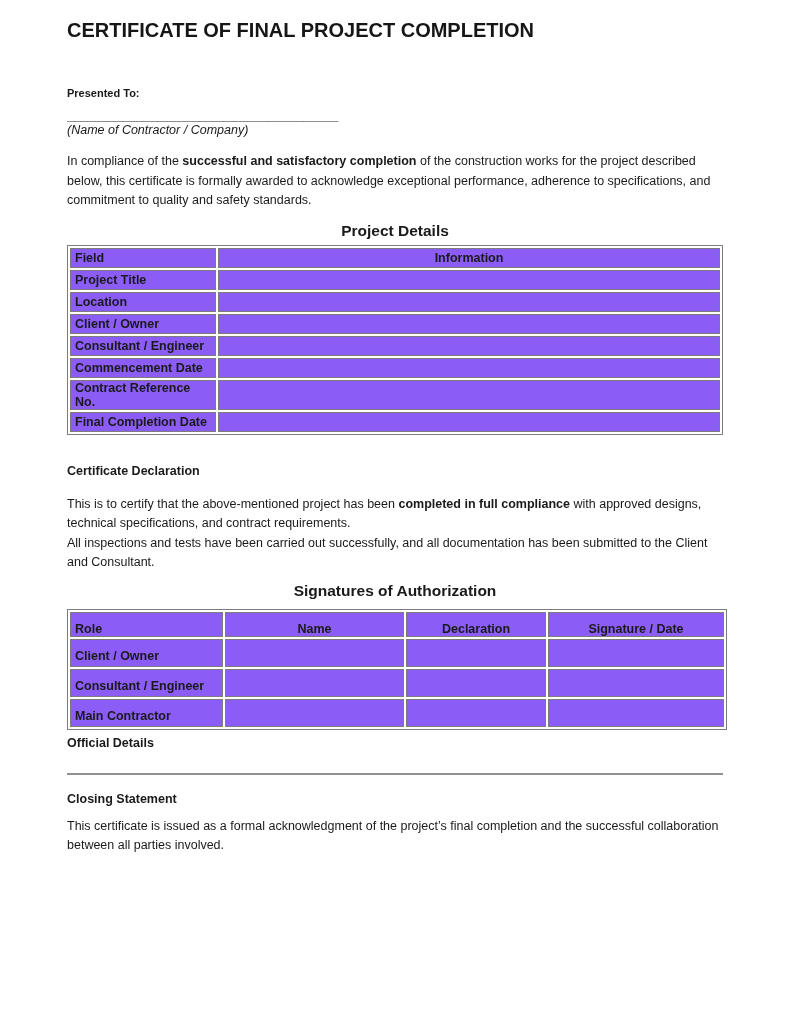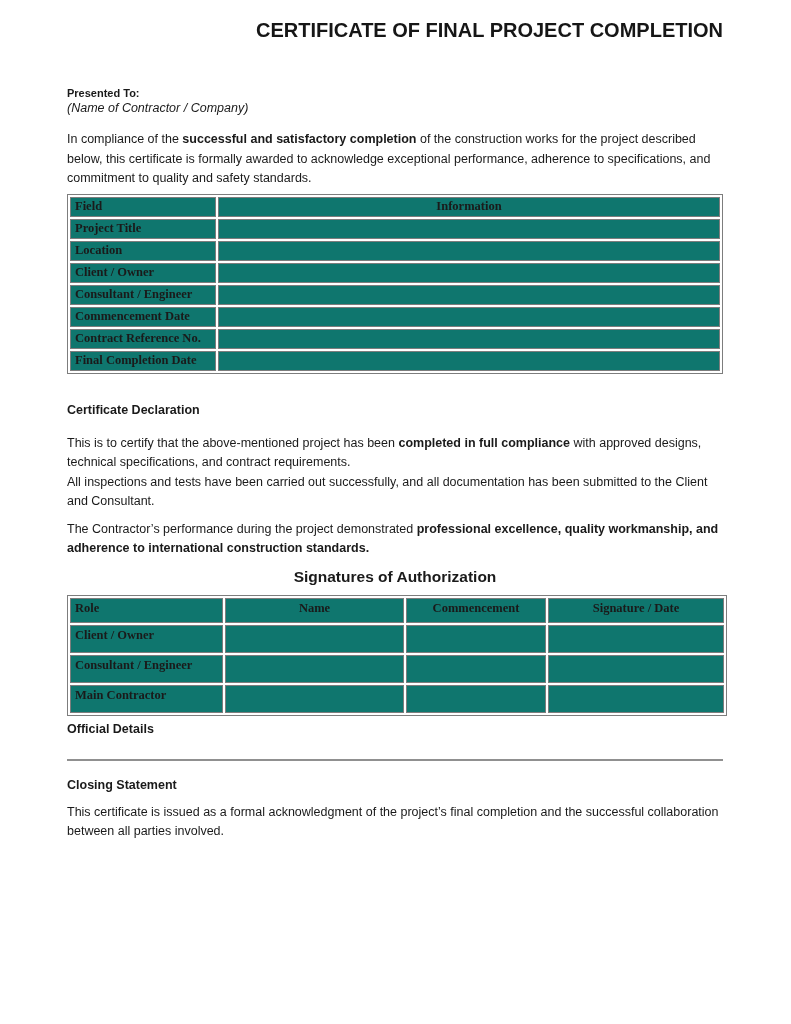--- a/index.html
+++ b/index.html
@@ -12,21 +12,21 @@
     background: #ffffff;
     font-family: "Liberation Sans", sans-serif;
     color: #1a1a1a;
     overflow: hidden;
   }
   .doc-title {
     margin: 0;
     font-size: 20px;
     line-height: 24px;
     font-weight: bold;
-    text-align: right;
+    text-align: left;
     color: #161616;
   }
   .presented-label {
     margin-top: 44px;
     font-size: 11px;
     line-height: 15px;
     font-weight: bold;
   }
   .blank-line {
     margin-top: 9px;
@@ -68,31 +68,30 @@
     border-collapse: separate;
     border-spacing: 2px;
     border: 1px solid #7d7d7d;
     table-layout: fixed;
     background: #ffffff;
   }
   table.grid th, table.grid td {
     border: 1px solid #7d7d7d;
     font-size: 12.5px;
     padding: 0 4px;
-    background: #0f766e;
-    font-family: Liberation Serif, serif;
+    background: #8b5cf6;
   }
   table.details { margin-top: 5px; }
   table.details th, table.details td { height: 20px; vertical-align: middle; }
   table.details th { font-weight: bold; text-align: left; }
   table.details th.center { text-align: center; }
   table.details col.c-field { width: 146px; }
 
   table.signatures { margin-top: 9px; }
-  table.signatures th, table.signatures td { vertical-align: top; padding-top: 2px; }
+  table.signatures th, table.signatures td { vertical-align: top; padding-top: 9px; }
   table.signatures thead th { height: 25px; font-weight: bold; text-align: center; }
   table.signatures thead th.left { text-align: left; }
   table.signatures tbody th { height: 28px; font-weight: bold; text-align: left; }
   table.signatures tbody td { height: 28px; }
   table.signatures col.c-role { width: 153px; }
   table.signatures col.c-name { width: 179px; }
   table.signatures col.c-desig { width: 140px; }
   table.signatures col.c-sig { width: 176px; }
 
   .official-heading { margin-top: 5px; }
@@ -116,24 +115,26 @@
   strong { font-weight: bold; }
 </style>
 </head>
 <body>
 
 <div class="page">
 
   <h1 class="doc-title">CERTIFICATE OF FINAL PROJECT COMPLETION</h1>
 
   <div class="presented-label">Presented To:</div>
+  <div class="blank-line">_______________________________________</div>
   <div class="hint-line">(Name of Contractor / Company)</div>
 
   <p class="body-p"><span>In compliance of the </span><strong>successful and satisfactory completion</strong><span> of the construction works for the project described below, this certificate is formally awarded to acknowledge exceptional performance, adherence to specifications, and commitment to quality and safety standards.</span></p>
 
+  <h2 class="section-heading">Project Details</h2>
 
   <table class="grid details">
     <colgroup>
         <col class="c-field">
         <col>
       </colgroup>
     <tbody>
         <tr>
       <th>Field</th>
       <th class="center">Information</th>
@@ -169,36 +170,35 @@
   </tbody>
     </table>
 
   <h3 class="sub-heading">Certificate Declaration</h3>
 
   <p class="body-p decl-p">
     <span><span>This is to certify that the above-mentioned project has been </span><strong>completed in full compliance</strong><span> with approved designs, technical specifications, and contract requirements.</span></span><br>
     <span>All inspections and tests have been carried out successfully, and all documentation has been submitted to the Client and Consultant.</span>
   </p>
 
-  <p class="body-p decl-p2"><span>The Contractor’s performance during the project demonstrated </span><strong>professional excellence, quality workmanship, and adherence to international construction standards.</strong></p>
 
   <h2 class="section-heading sig-heading">Signatures of Authorization</h2>
 
   <table class="grid signatures">
     <colgroup>
         <col class="c-role">
         <col class="c-name">
         <col class="c-desig">
         <col class="c-sig">
       </colgroup>
     <thead>
       <tr>
         <th class="left">Role</th>
         <th>Name</th>
-        <th>Commencement</th>
+        <th>Declaration</th>
         <th>Signature / Date</th>
       </tr>
     </thead>
     <tbody>
       <tr>
         <th>Client / Owner</th>
         <td></td>
         <td></td>
         <td></td>
       </tr>

